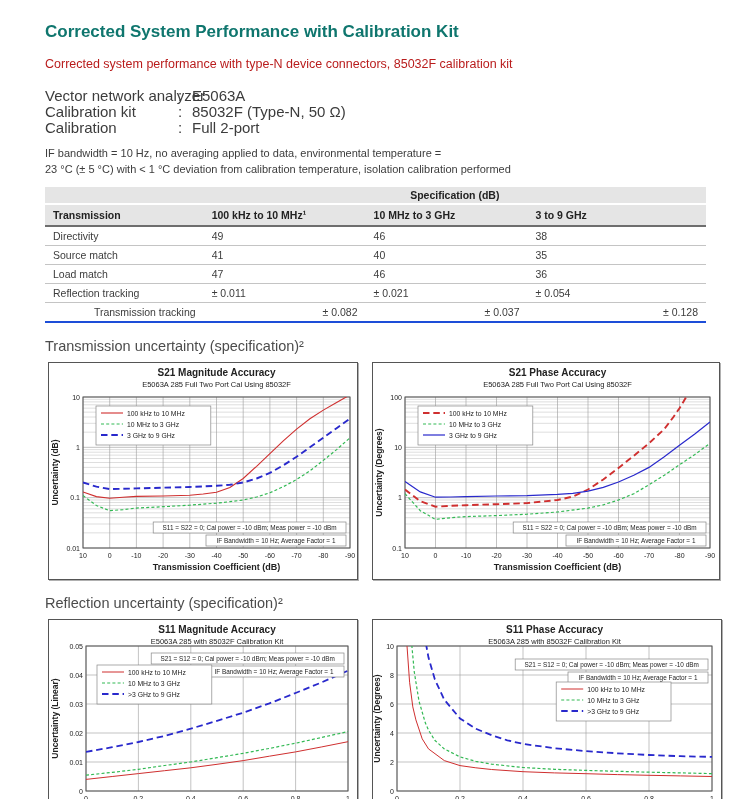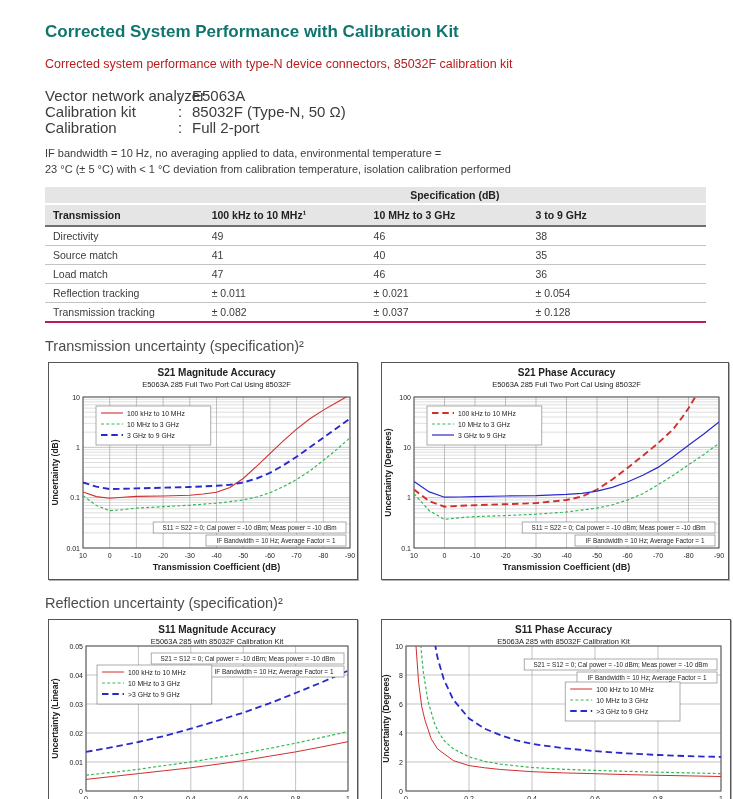--- a/index.html
+++ b/index.html
@@ -11,23 +11,23 @@
   .kv-row{white-space:nowrap;}
   .kv-label{display:inline-block;width:133px;}
   .kv-colon{display:inline-block;width:14px;}
   .conditions{font-size:11px;line-height:16px;margin-top:9px;}
   table.spec{border-collapse:collapse;width:661px;margin-top:10px;font-size:10.5px;table-layout:fixed;}
   table.spec th,table.spec td{text-align:left;font-weight:normal;}
   tr.group-row th{background:#e5e5e5;font-weight:bold;padding:2px 8px;border-bottom:2px solid #fff;font-size:10.5px;color:#222;}
   tr.group-row th.group-span{text-align:center;}
   tr.cols-row th{background:#e5e5e5;font-weight:bold;padding:4px 8px 4px 8px;border-bottom:2px solid #6e6e6e;color:#222;}
   table.spec tbody td{padding:3px 8px;border-bottom:1px solid #c4c4c4;color:#3c3c3c;}
-  table.spec tbody tr:last-child td{border-bottom:2px solid #be185d;}
+  table.spec tbody tr:last-child td{border-bottom:2px solid #1d4ed8;text-align:right;}
   .section-h{font-size:14.5px;font-weight:normal;color:#4c4c4c;margin:15px 0 8px 0;}
-  .charts-row{display:flex;gap:23px;margin-left:3px;}
+  .charts-row{display:flex;gap:14px;margin-left:3px;}
   .chart-box{border:1px solid #555;box-shadow:1px 1px 0 rgba(80,80,80,.45);background:#fff;}
   svg text{font-family:"Liberation Sans",sans-serif;}
 </style>
 </head>
 <body>
 
 <div class="page">
 
   <h1 class="page-title">Corrected System Performance with Calibration Kit</h1>
 

